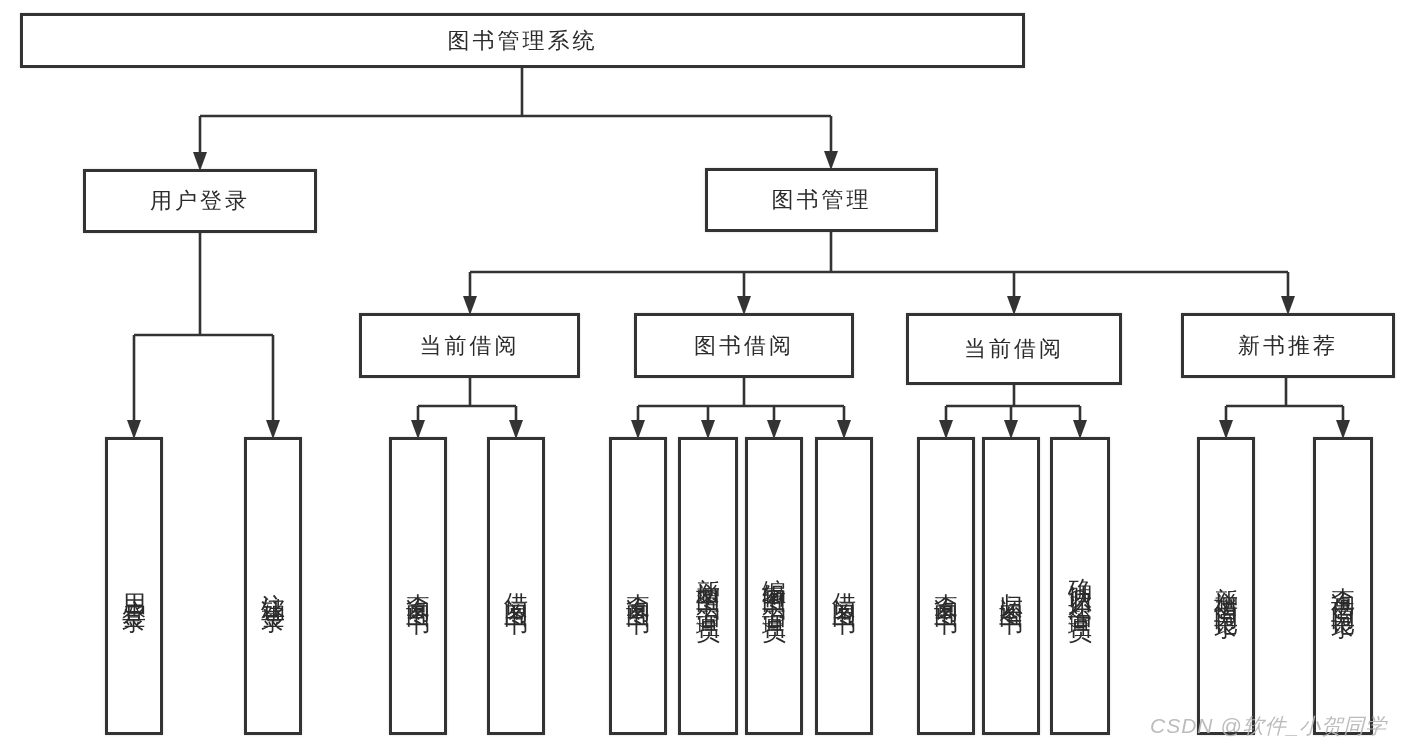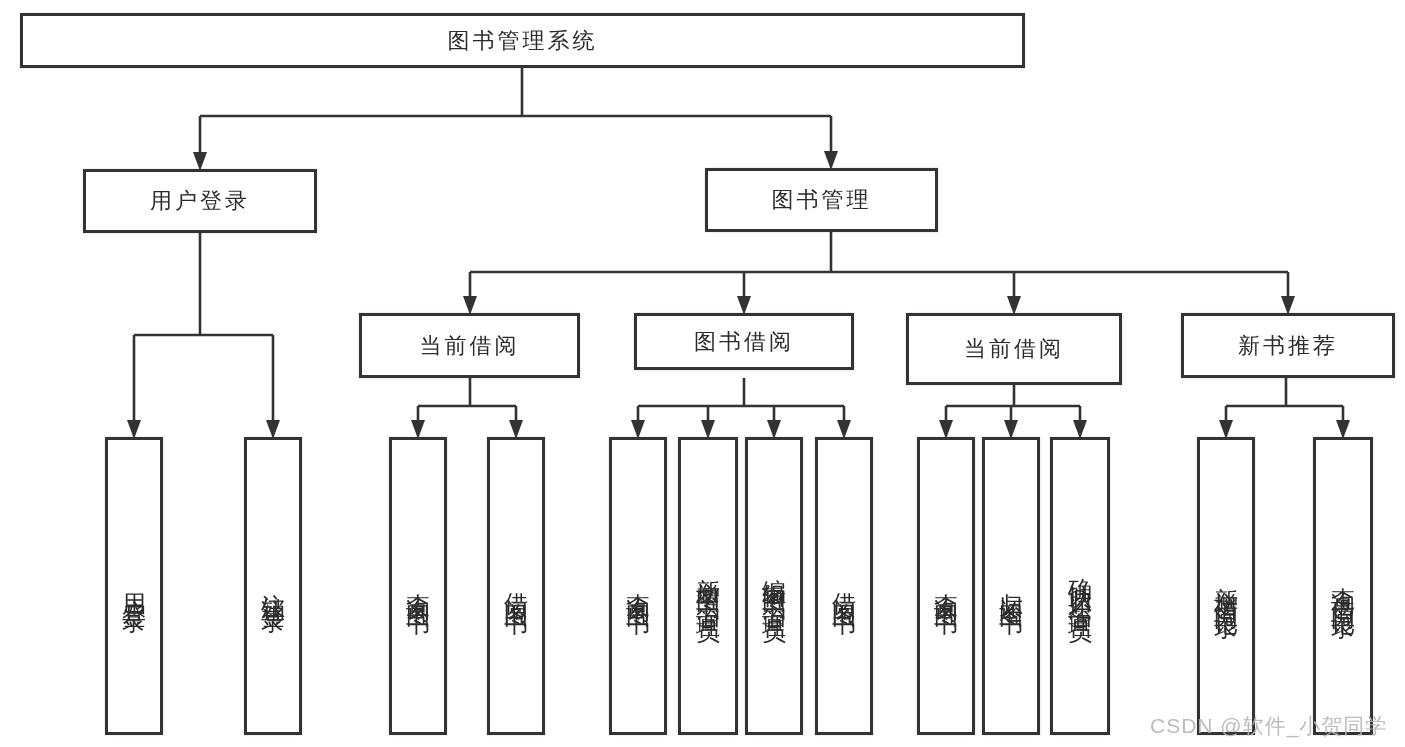--- a/index.html
+++ b/index.html
@@ -42,20 +42,21 @@
   }
   .watermark{
     position:absolute;
     left:1150px;top:712px;
     font-size:21px;
     letter-spacing:1px;
     color:var(--wm);
     opacity:0.9;
     white-space:nowrap;
     z-index:5;
+    font-style:italic;
   }
 </style>
 </head>
 <body>
 
 <div class="canvas">
 
   <svg class="wires" id="wires" viewBox="0 0 1405 747" xmlns="http://www.w3.org/2000/svg">
 
     <path d="M522 68 V116 M200 116 H831 M200 116 V152 M831 116 V151"></path>
@@ -99,21 +100,21 @@
   <div class="node h" style="left:83px;top:169px;width:234px;height:64px">
     <span>用户登录</span>
   </div>
   <div class="node h" style="left:705px;top:168px;width:233px;height:64px">
     <span>图书管理</span>
   </div>
 
   <div class="node h" style="left:359px;top:313px;width:221px;height:65px">
     <span>当前借阅</span>
   </div>
-  <div class="node h" style="left:634px;top:313px;width:220px;height:57px">
+  <div class="node h" style="left:634px;top:313px;width:220px;height:65px">
     <span>图书借阅</span>
   </div>
   <div class="node h" style="left:906px;top:313px;width:216px;height:72px">
     <span>当前借阅</span>
   </div>
   <div class="node h" style="left:1181px;top:313px;width:214px;height:65px">
     <span>新书推荐</span>
   </div>
 
   <div class="node v" style="left:105px;top:437px;width:58px;height:298px">

